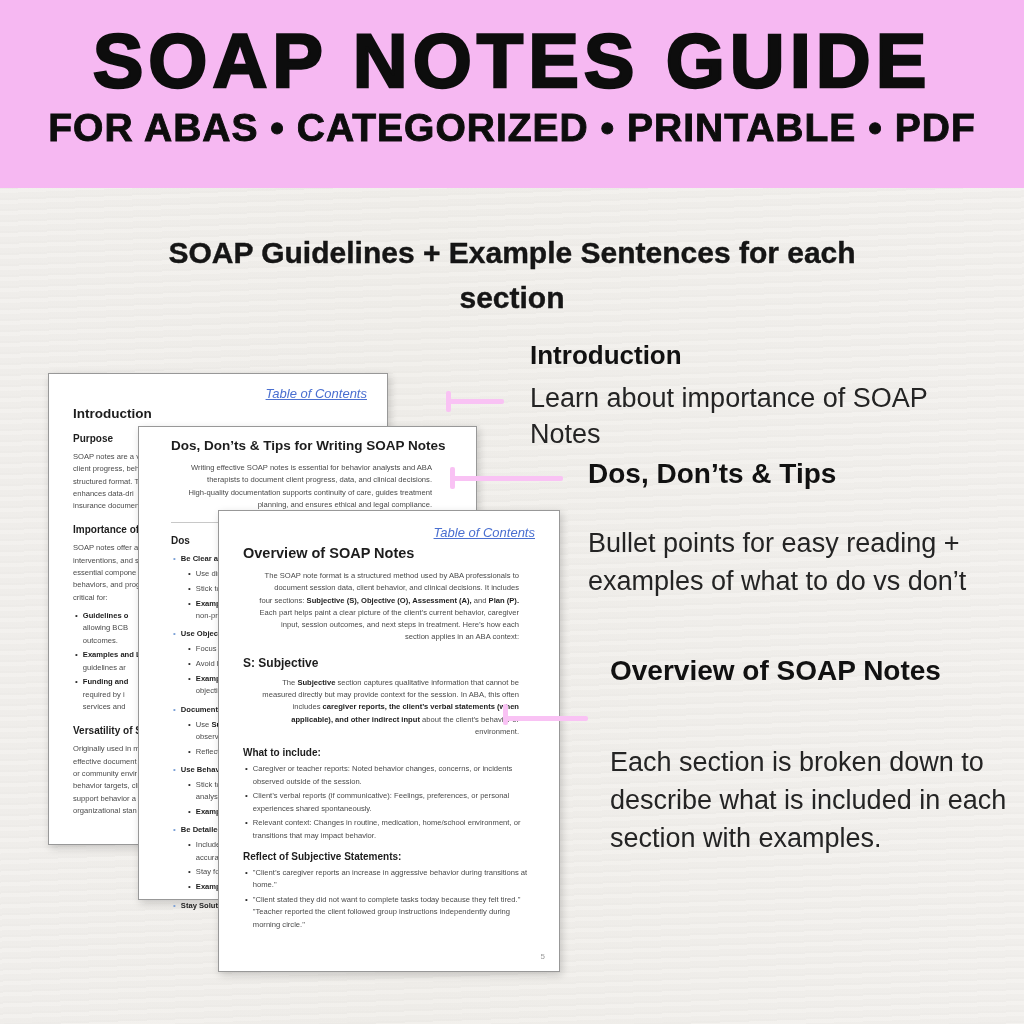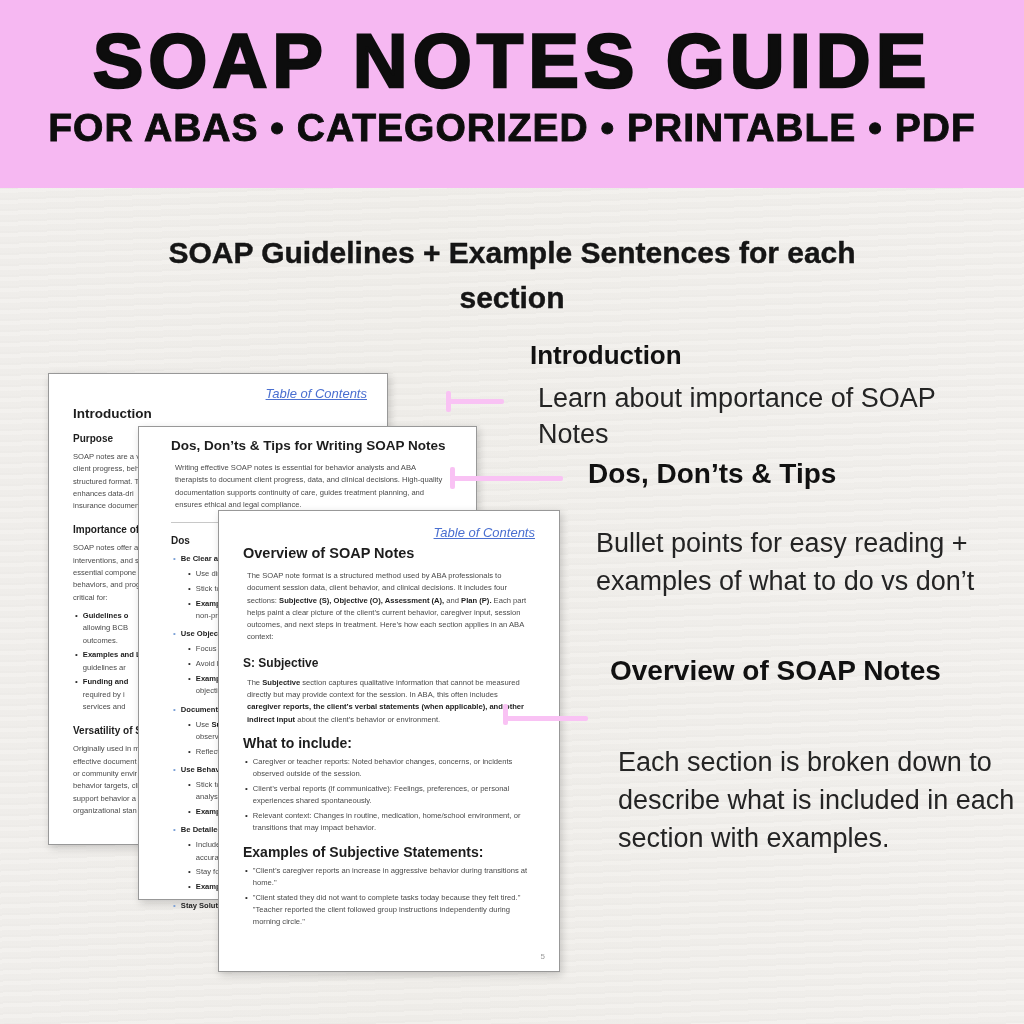--- a/index.html
+++ b/index.html
@@ -26,22 +26,22 @@
     box-shadow:2px 3px 8px rgba(0,0,0,0.18);color:#4a4a4a;}
   .page1{left:48px;top:373px;width:340px;height:472px;padding:12px 20px 0 24px;z-index:1;}
   .page2{left:138px;top:426px;width:339px;height:474px;padding:6px 28px 0 32px;z-index:2;}
   .page3{left:218px;top:510px;width:342px;height:462px;padding:14px 24px 0 24px;z-index:3;}
 
   .pg-toc{text-align:right;font-size:13px;font-style:italic;color:#4a6fd0;text-decoration:underline;margin-bottom:2px;}
   .pg-h1{font-size:13.5px;font-weight:bold;color:#1d1d1d;margin:5px 0 9px;}
   .page3 .pg-h1{font-size:14.5px;}
   .pg-h2{font-size:10px;font-weight:bold;color:#1d1d1d;margin:12px 0 7px;}
   .page3 .pg-h2{font-size:12px;}
-  .pg-label{font-size:14px;font-weight:bold;color:#1d1d1d;margin:9px 0 5px;}
-  .pg-para{font-size:7.6px;line-height:1.62;margin:0 4px 8px;}
+  .pg-label{font-size:10px;font-weight:bold;color:#1d1d1d;margin:9px 0 5px;}
+  .pg-para{font-size:7.6px;line-height:1.62;margin:0 16px 8px;text-align:right;}
   .pg-line{font-size:7.6px;line-height:1.62;}
   .pg-lines{margin:0 0 6px;}
   .pg-rule{height:1px;background:#c8c8c8;margin:11px 0 9px;}
   .pg-bullets{margin:2px 0 6px 2px;}
   .pg-bullets.sub{margin-left:15px;margin-top:1px;}
   .pg-bullet{display:flex;gap:5px;margin:2.5px 0;}
   .pg-marker{flex:0 0 auto;font-size:8px;line-height:1.55;color:#2f2f2f;}
   .blue > .pg-bullet > .pg-marker{color:#7ba0d6;}
   .blue > .pg-bullet > .pg-bullet-content{font-weight:normal;}
   .pg-bullet-content{flex:1 1 auto;}
@@ -53,21 +53,21 @@
   .a1h{left:447px;top:399px;width:57px;height:5px;}
   .a1t{left:446px;top:391px;width:5px;height:21px;}
   .a2h{left:451px;top:476px;width:112px;height:5px;}
   .a2t{left:450px;top:467px;width:5px;height:22px;}
   .a3h{left:504px;top:716px;width:84px;height:5px;}
   .a3t{left:503px;top:704px;width:5px;height:21px;}
 
   
   .anno{position:absolute;z-index:6;color:#1f1f1f;}
   .anno-title{font-weight:bold;color:#111;}
-  .anno-body{color:#242424;margin-left:8px;}
+  .anno-body{color:#242424;}
   .anno1{left:530px;top:340px;width:455px;}
   .anno1 .anno-title{font-size:26px;margin-bottom:9px;}
   .anno1 .anno-body{font-size:27px;line-height:1.35;}
   .anno2{left:588px;top:458px;width:460px;}
   .anno2 .anno-title{font-size:28px;margin-bottom:35px;}
   .anno2 .anno-body{font-size:27px;line-height:1.4;}
   .anno3{left:610px;top:655px;width:430px;}
   .anno3 .anno-title{font-size:28px;margin-bottom:57px;}
   .anno3 .anno-body{font-size:27px;line-height:1.4;}
 </style>
@@ -301,21 +301,21 @@
               <div class="pg-line">Client’s verbal reports (if communicative): Feelings, preferences, or personal experiences shared spontaneously.</div>
             </div>
           </div>
           <div class="pg-bullet">
             <div class="pg-marker">•</div>
             <div class="pg-bullet-content">
               <div class="pg-line">Relevant context: Changes in routine, medication, home/school environment, or transitions that may impact behavior.</div>
             </div>
           </div>
         </div>
-        <div class="pg-label">Examples of Subjective Statements:</div>
+        <div class="pg-label">Reflect of Subjective Statements:</div>
         <div class="pg-bullets dot">
           <div class="pg-bullet">
             <div class="pg-marker">•</div>
             <div class="pg-bullet-content">
               <div class="pg-line">"Client’s caregiver reports an increase in aggressive behavior during transitions at home."</div>
             </div>
           </div>
           <div class="pg-bullet">
             <div class="pg-marker">•</div>
             <div class="pg-bullet-content">

